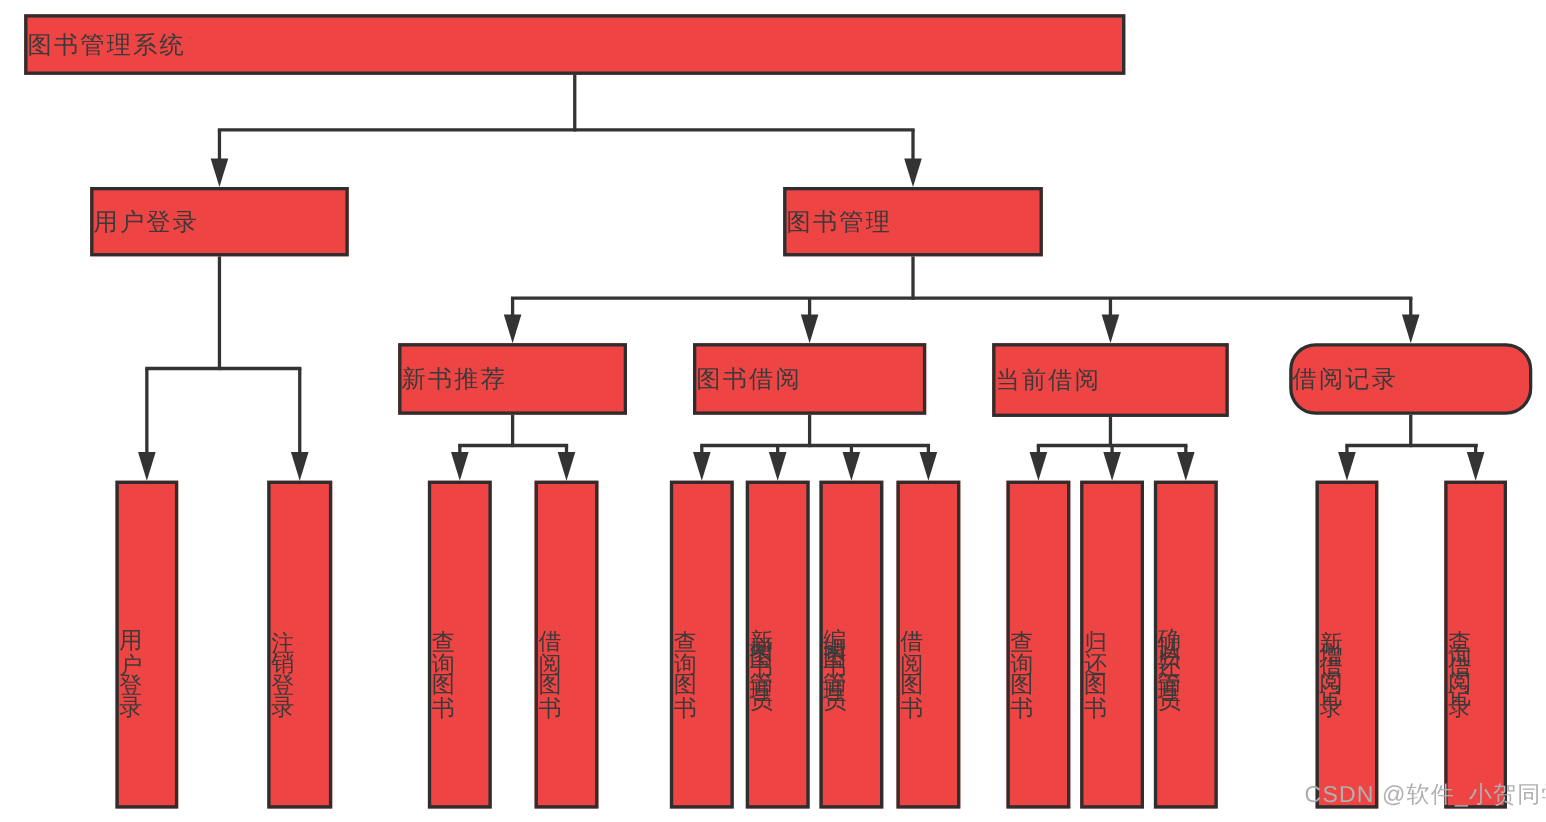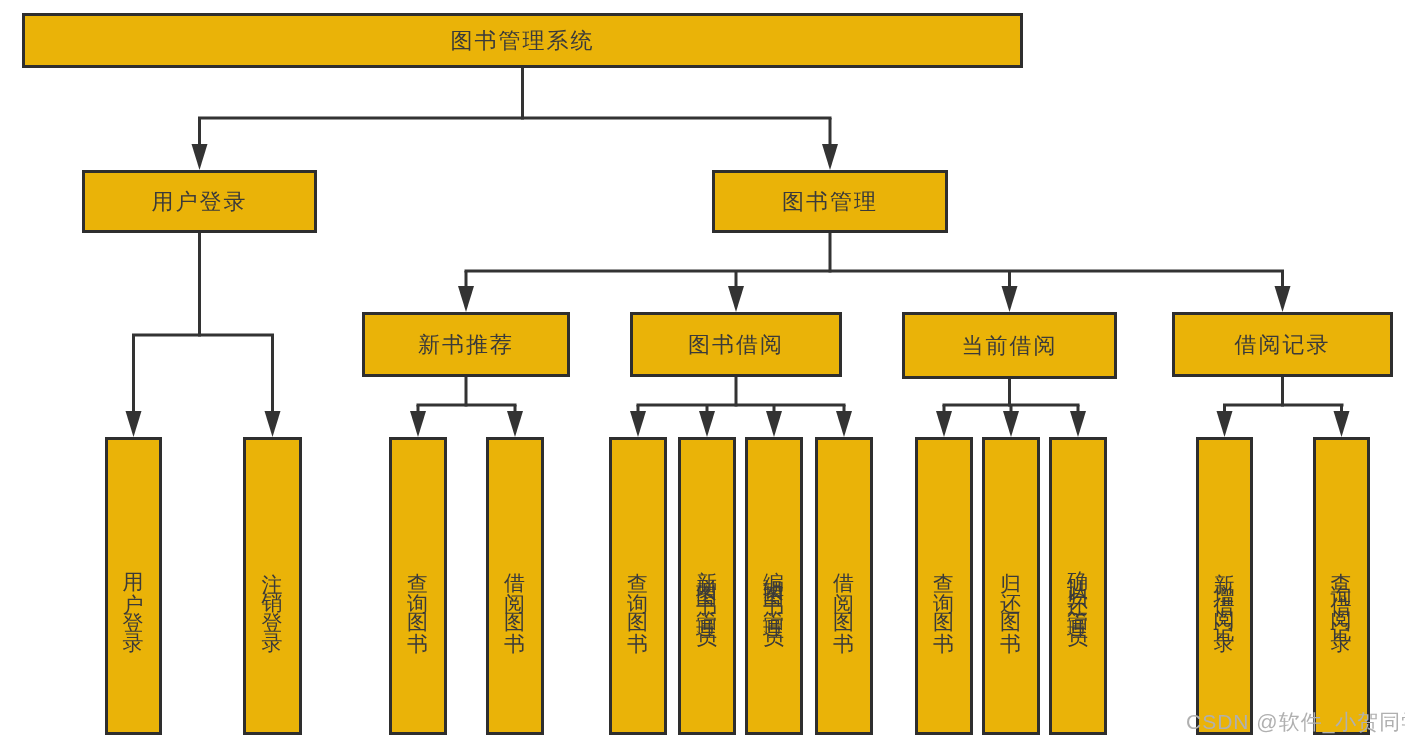--- a/index.html
+++ b/index.html
@@ -4,23 +4,23 @@
 <style>
   html,body { margin:0; padding:0; background:#ffffff; }
   .canvas {
     position:relative; width:1405px; height:747px; background:#ffffff;
     font-family:"Liberation Sans", sans-serif; overflow:hidden;
   }
   svg.connectors { position:absolute; left:0; top:0; z-index:1; }
   svg.connectors line { stroke:#333333; stroke-width:3; }
   svg.connectors polygon { fill:#333333; stroke:none; }
   .node {
-    position:absolute; box-sizing:border-box; background:#eab308;
+    position:absolute; box-sizing:border-box; background:#ef4444;
     border:3px solid #2e2e2e; color:#3a3a3a; z-index:2;
-    display:flex; align-items:center; justify-content:center;
+    display:flex; align-items:center; justify-content:flex-start;
   }
   .h-node { font-size:22px; letter-spacing:2px; white-space:nowrap; }
   .root-node { font-size:22px; letter-spacing:2px; }
   .leaf { top:437px; height:298px; }
   .vtext {
     writing-mode:vertical-rl; text-orientation:mixed;
     line-height:1; font-size:21px; color:#3a3a3a; white-space:nowrap;
   }
   .ls-a { letter-spacing:20px; margin-bottom:-20px; }  
   .ls-b { letter-spacing:12px; margin-bottom:-12px; }  
@@ -124,21 +124,21 @@
 
   <div class="node h-node" style="left:630px; top:312px; width:212px; height:65px;">
     <span>图书借阅</span>
   </div>
   <div class="node h-node" style="left:362px; top:312px; width:208px; height:65px;">
     <span>新书推荐</span>
   </div>
   <div class="node h-node" style="left:902px; top:312px; width:215px; height:67px;">
     <span>当前借阅</span>
   </div>
-  <div class="node h-node" style="left:1172px; top:312px; width:221px; height:65px;">
+  <div class="node h-node" style="left:1172px; top:312px; width:221px; height:65px;border-radius:24px;">
     <span>借阅记录</span>
   </div>
 
   <div class="node leaf" style="left:105px; width:57px;">
     <span class="vtext ls-a">用户登录</span>
   </div>
   <div class="node leaf" style="left:243px; width:59px;">
     <span class="vtext ls-a">注销登录</span>
   </div>
 

